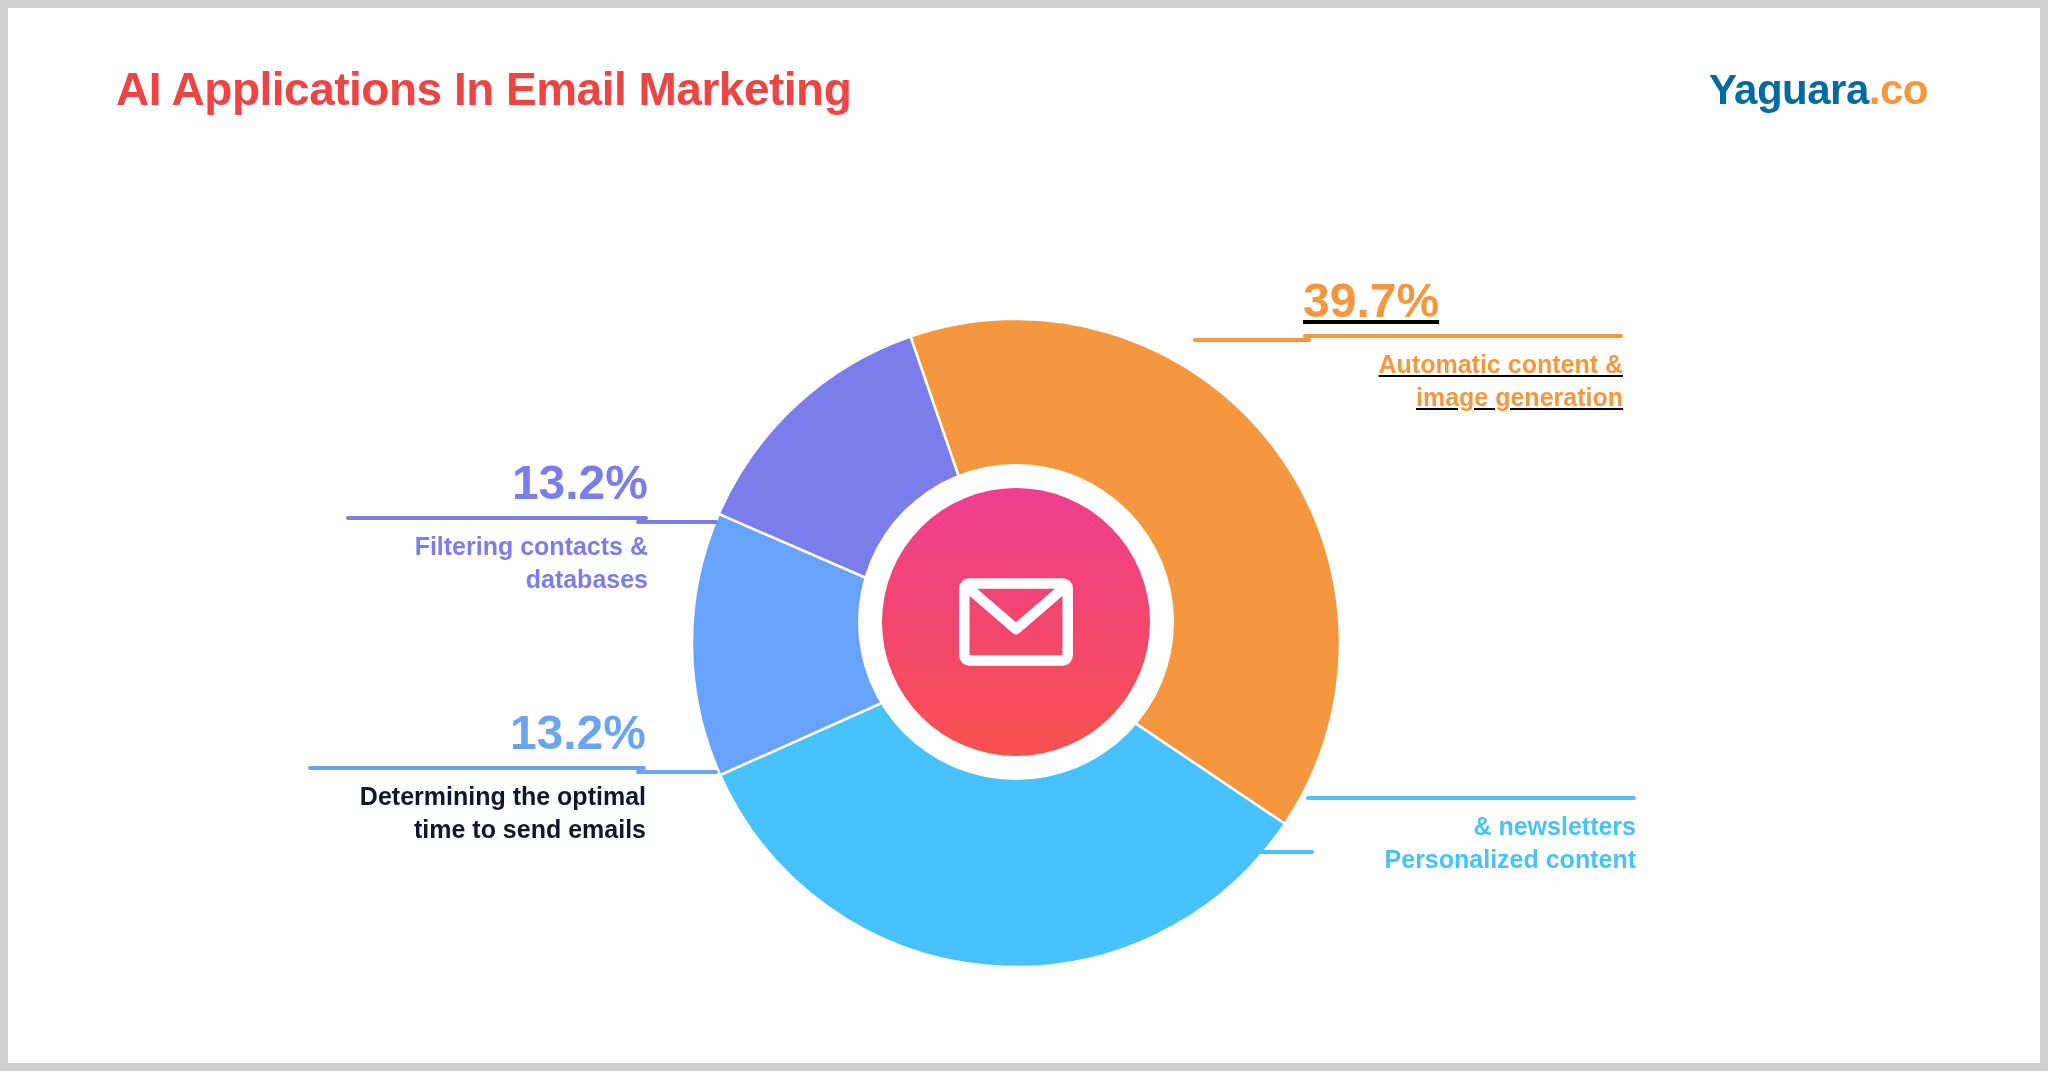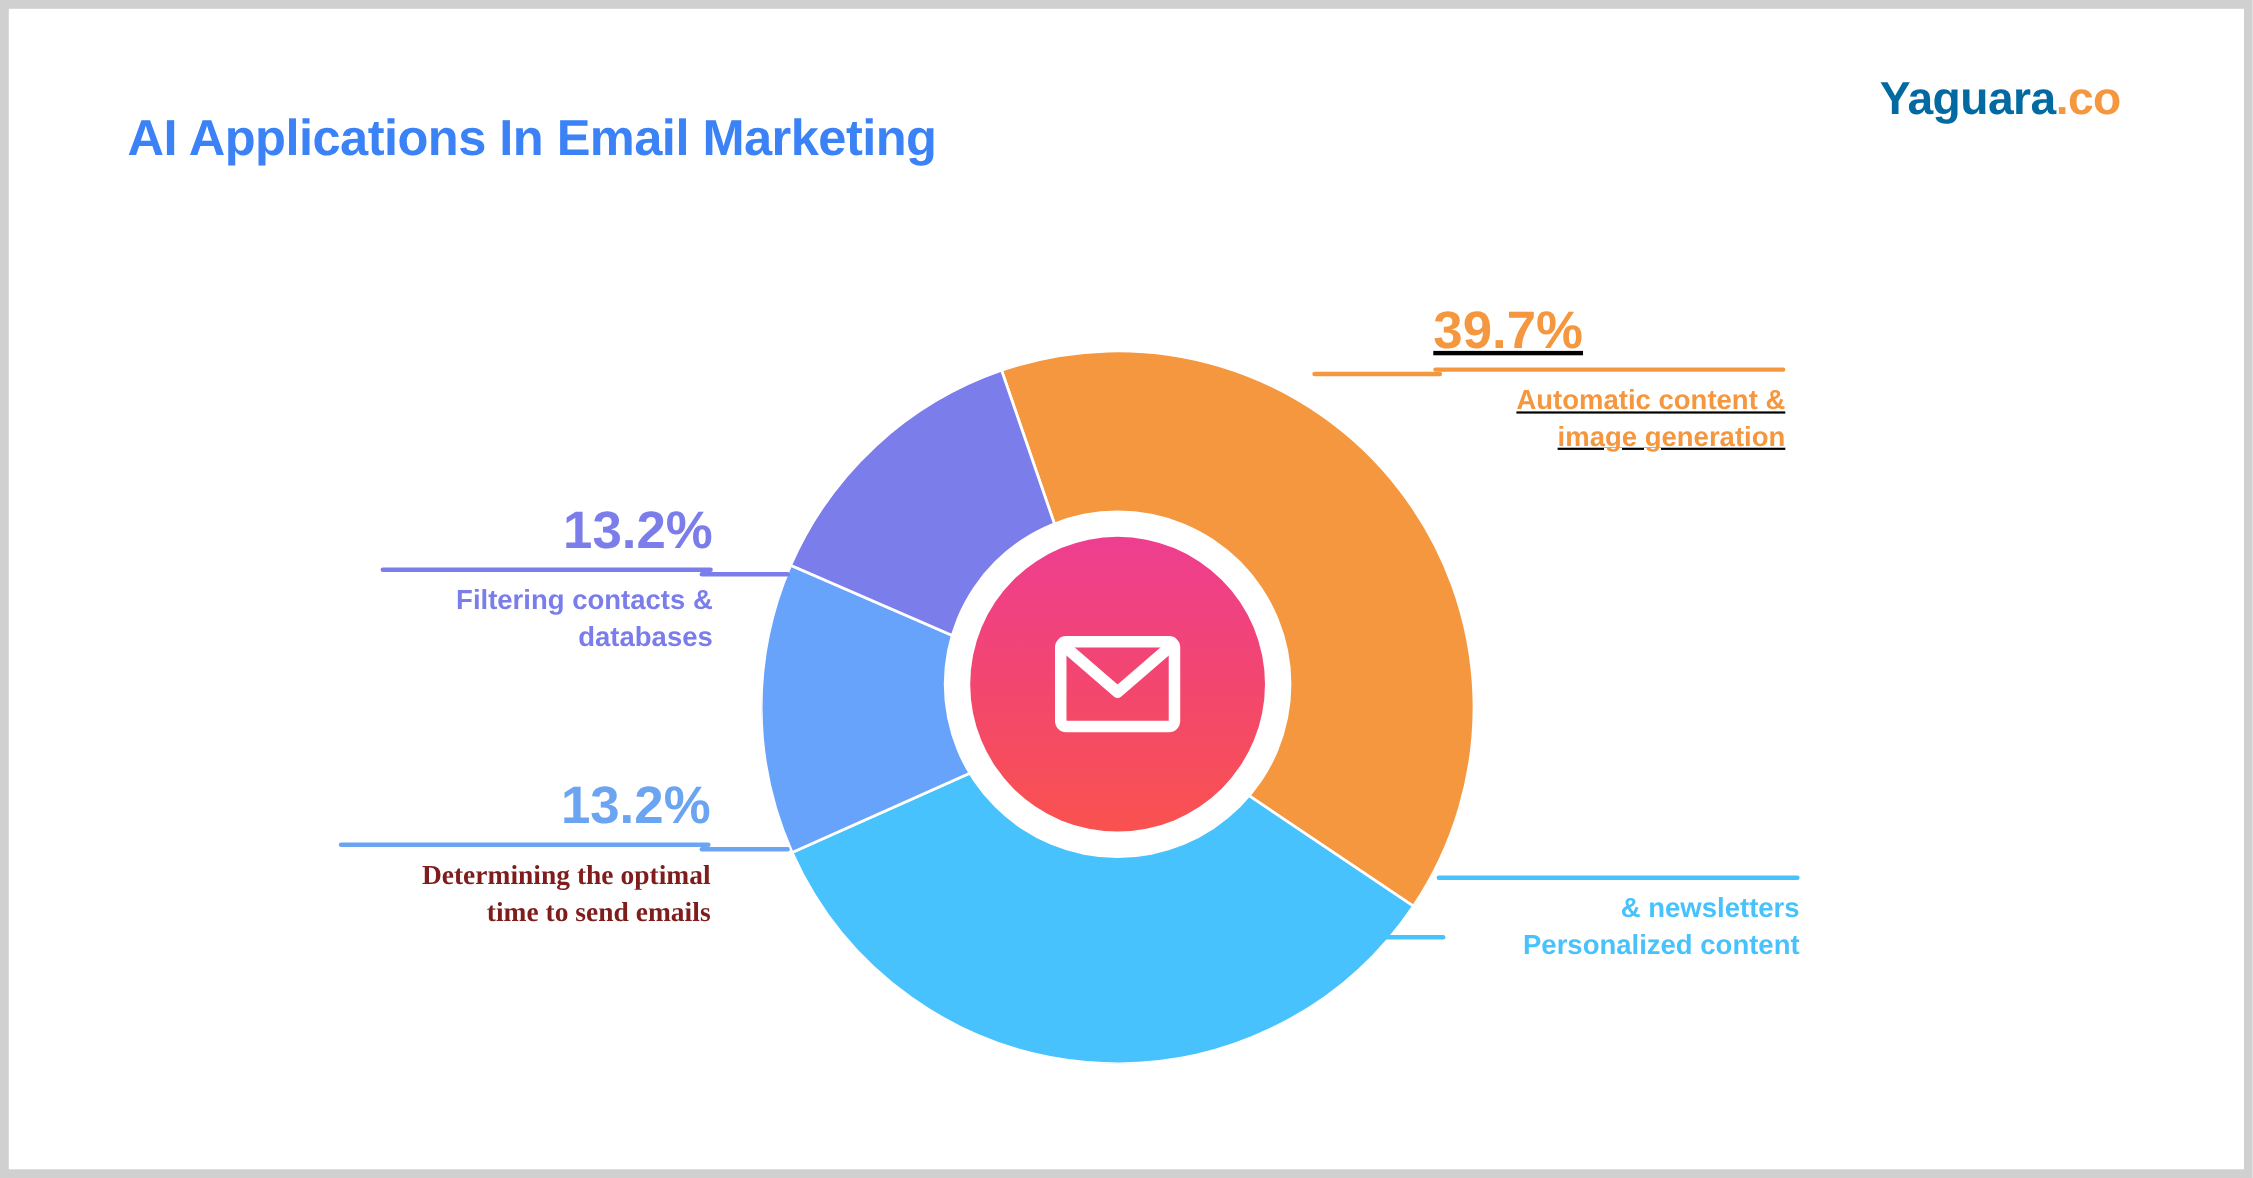--- a/index.html
+++ b/index.html
@@ -18,24 +18,23 @@
     font-family: "Liberation Sans", sans-serif;
   }
 
   
   #page-title {
     position: absolute;
     left: 108px;
     top: 54px;
     font-size: 46px;
     font-weight: bold;
-    color: #3b82f6;
+    color: #ef4444;
     letter-spacing: -0.5px;
     white-space: nowrap;
-    margin-top: 36px;
   }
   #brand-logo {
     position: absolute;
     right: 112px;
     top: 58px;
     font-size: 42px;
     font-weight: bold;
     letter-spacing: -0.5px;
     white-space: nowrap;
   }
@@ -179,19 +178,19 @@
     <div class="desc" style="color: rgb(123, 125, 234);">
       <div>Filtering contacts &amp;</div>
       <div>databases</div>
     </div>
   </div>
 
   <div class="connector" id="conn-blue" style="background: rgb(107, 164, 240);"></div>
   <div class="callout left" id="callout-blue">
     <div class="pct" style="color: rgb(107, 164, 240);">13.2%</div>
     <div class="rule" style="background: rgb(107, 164, 240);"></div>
-    <div class="desc" style="color: #7f1d1d; font-family: Liberation Serif, serif;">
+    <div class="desc" style="color: #0f172a;">
       <div>Determining the optimal</div>
       <div>time to send emails</div>
     </div>
   </div>
 
 </div>
 
 </body></html>

